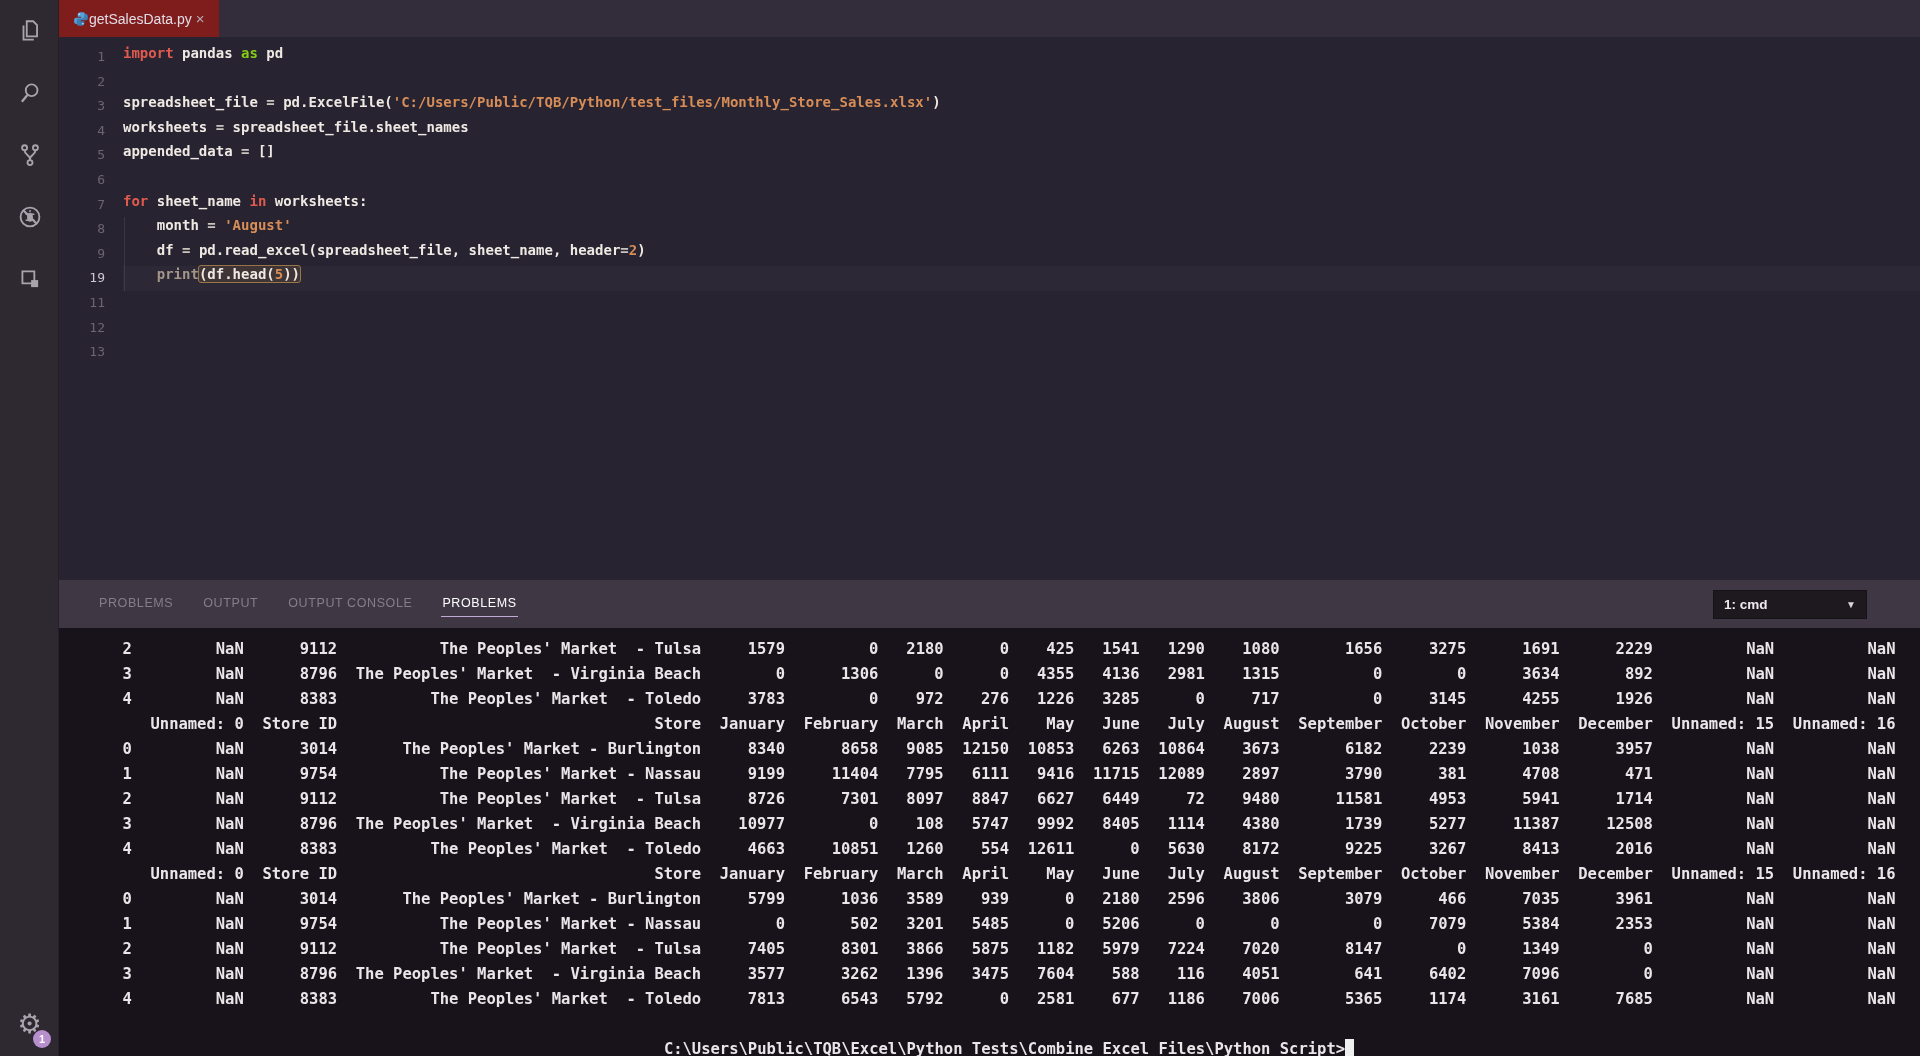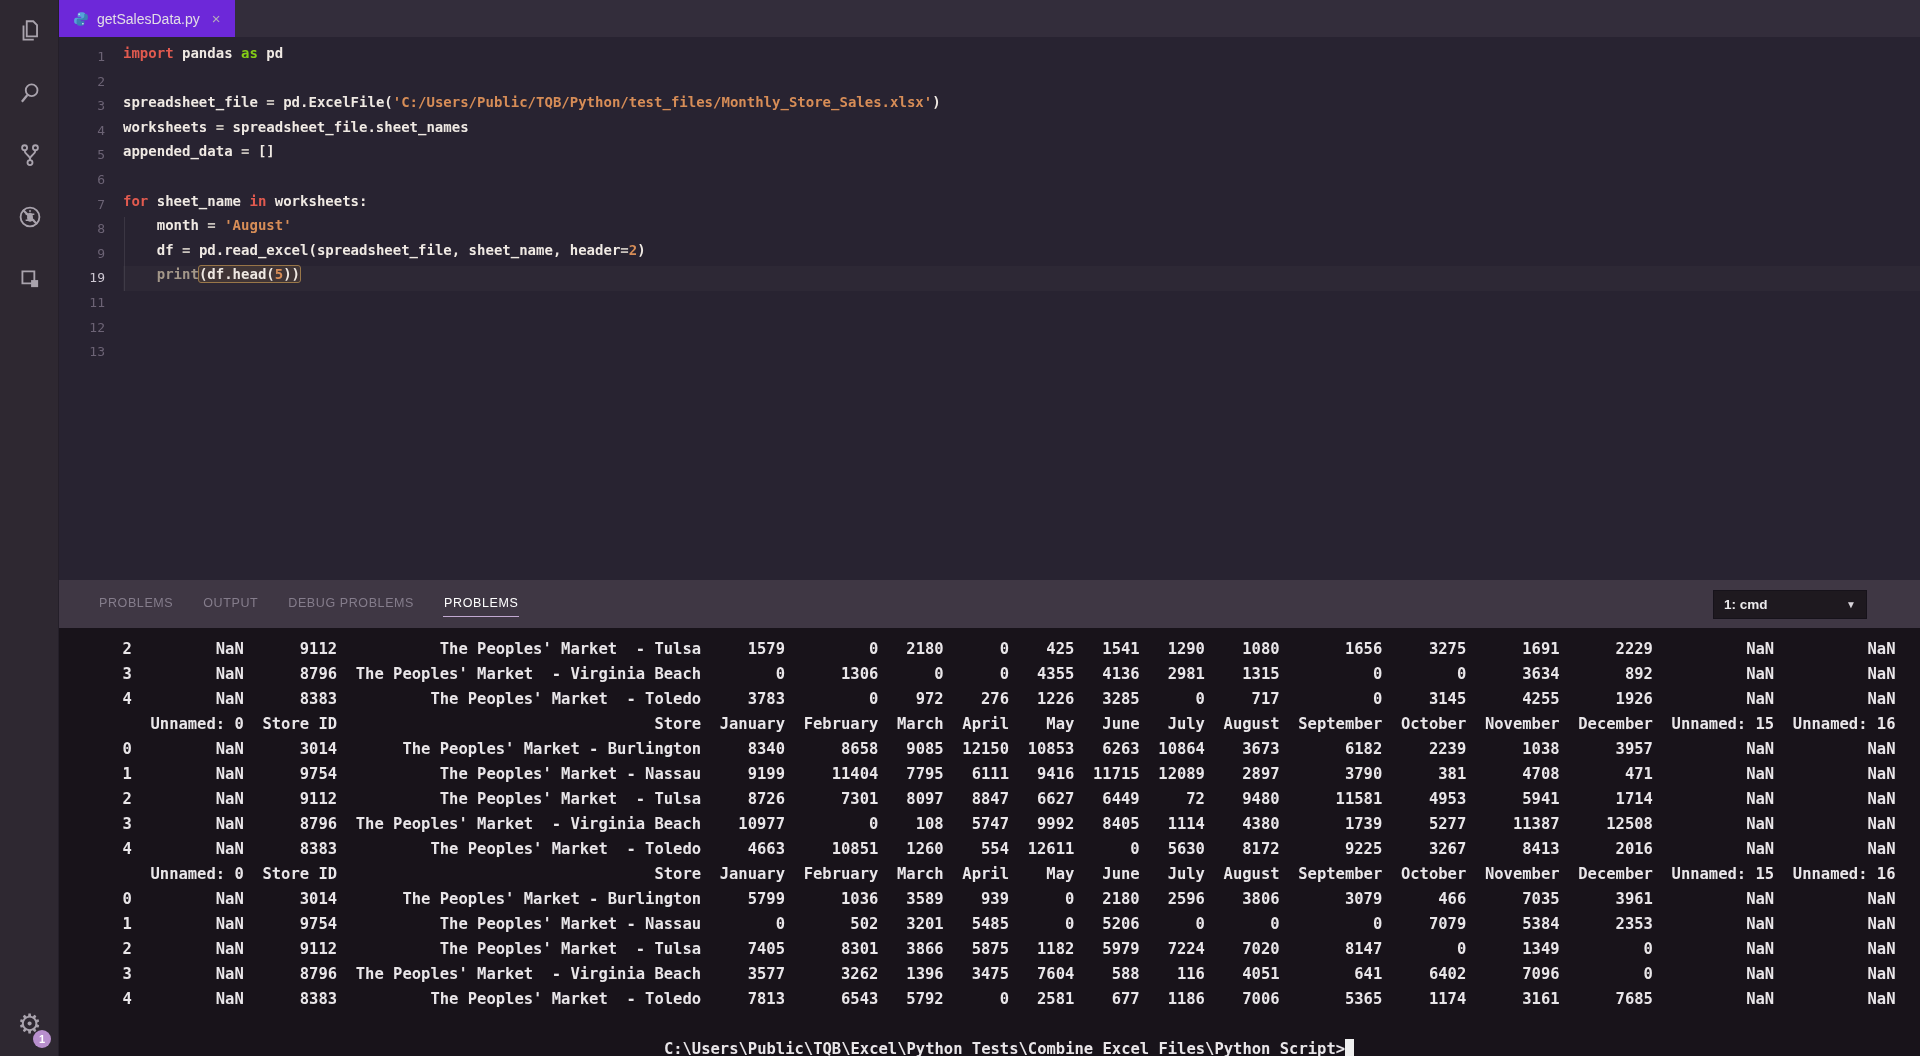--- a/index.html
+++ b/index.html
@@ -13,21 +13,21 @@
   .ab-settings { position:absolute; left:0; bottom:8px; width:59px; height:48px; display:flex; align-items:center; justify-content:center; }
   .gear { font-size:27px; color:#a9a3ad; line-height:1; }
   .badge { position:absolute; right:8px; bottom:0px; width:18px; height:18px; border-radius:50%; background:#b88fcd;
            color:#fff; font-size:11px; font-weight:bold; display:flex; align-items:center; justify-content:center; }
 
   
   .main { position:absolute; left:59px; top:0; right:0; bottom:0; }
 
   
   .tabbar { position:absolute; top:0; left:0; right:0; height:37px; background:#332d3b; display:flex; }
-  .tab { height:37px; background:#6d28d9; display:inline-flex; align-items:center; padding:12px 14px; gap:8px; }
+  .tab { height:37px; background:#7f1d1d; display:inline-flex; align-items:center; padding:12px 14px; }
   .tab-label { color:#e2dde6; font-size:14px; }
   .tab-close { color:#b5aeba; font-size:15px; margin-left:4px; cursor:pointer; }
 
   
   .editor { position:absolute; top:37px; left:0; right:0; height:543px; background:#282331; display:flex; overflow:hidden; }
   .gutter { width:64px; padding:8px 18px 0 0; text-align:right; color:#6c6375;
             font:13px "DejaVu Sans Mono", monospace; flex:none; }
   .gutter .ln { height:24.6px; line-height:24.6px; }
   .gutter .ln.act { color:#cdc7d2; }
   .codearea { padding-top:8px; position:relative; flex:1; }
@@ -152,21 +152,21 @@
           <div class="cl"></div>
           <div class="cl"></div>
         </div>
     </div>
 
     <div class="panel">
       <div class="panel-header">
         <div class="panel-tabs">
             <div class="ptab">PROBLEMS</div>
             <div class="ptab">OUTPUT</div>
-            <div class="ptab">DEBUG PROBLEMS</div>
+            <div class="ptab">OUTPUT CONSOLE</div>
             <div class="ptab active">PROBLEMS</div>
           </div>
         <div class="term-dropdown">
           <span class="val">1: cmd</span>
           <span class="arrow">▼</span>
         </div>
       </div>
       <div class="terminal">2         NaN      9112           The Peoples' Market  - Tulsa     1579         0   2180      0    425   1541   1290    1080       1656     3275      1691      2229          NaN          NaN
 3         NaN      8796  The Peoples' Market  - Virginia Beach        0      1306      0      0   4355   4136   2981    1315          0        0      3634       892          NaN          NaN
 4         NaN      8383          The Peoples' Market  - Toledo     3783         0    972    276   1226   3285      0     717          0     3145      4255      1926          NaN          NaN

